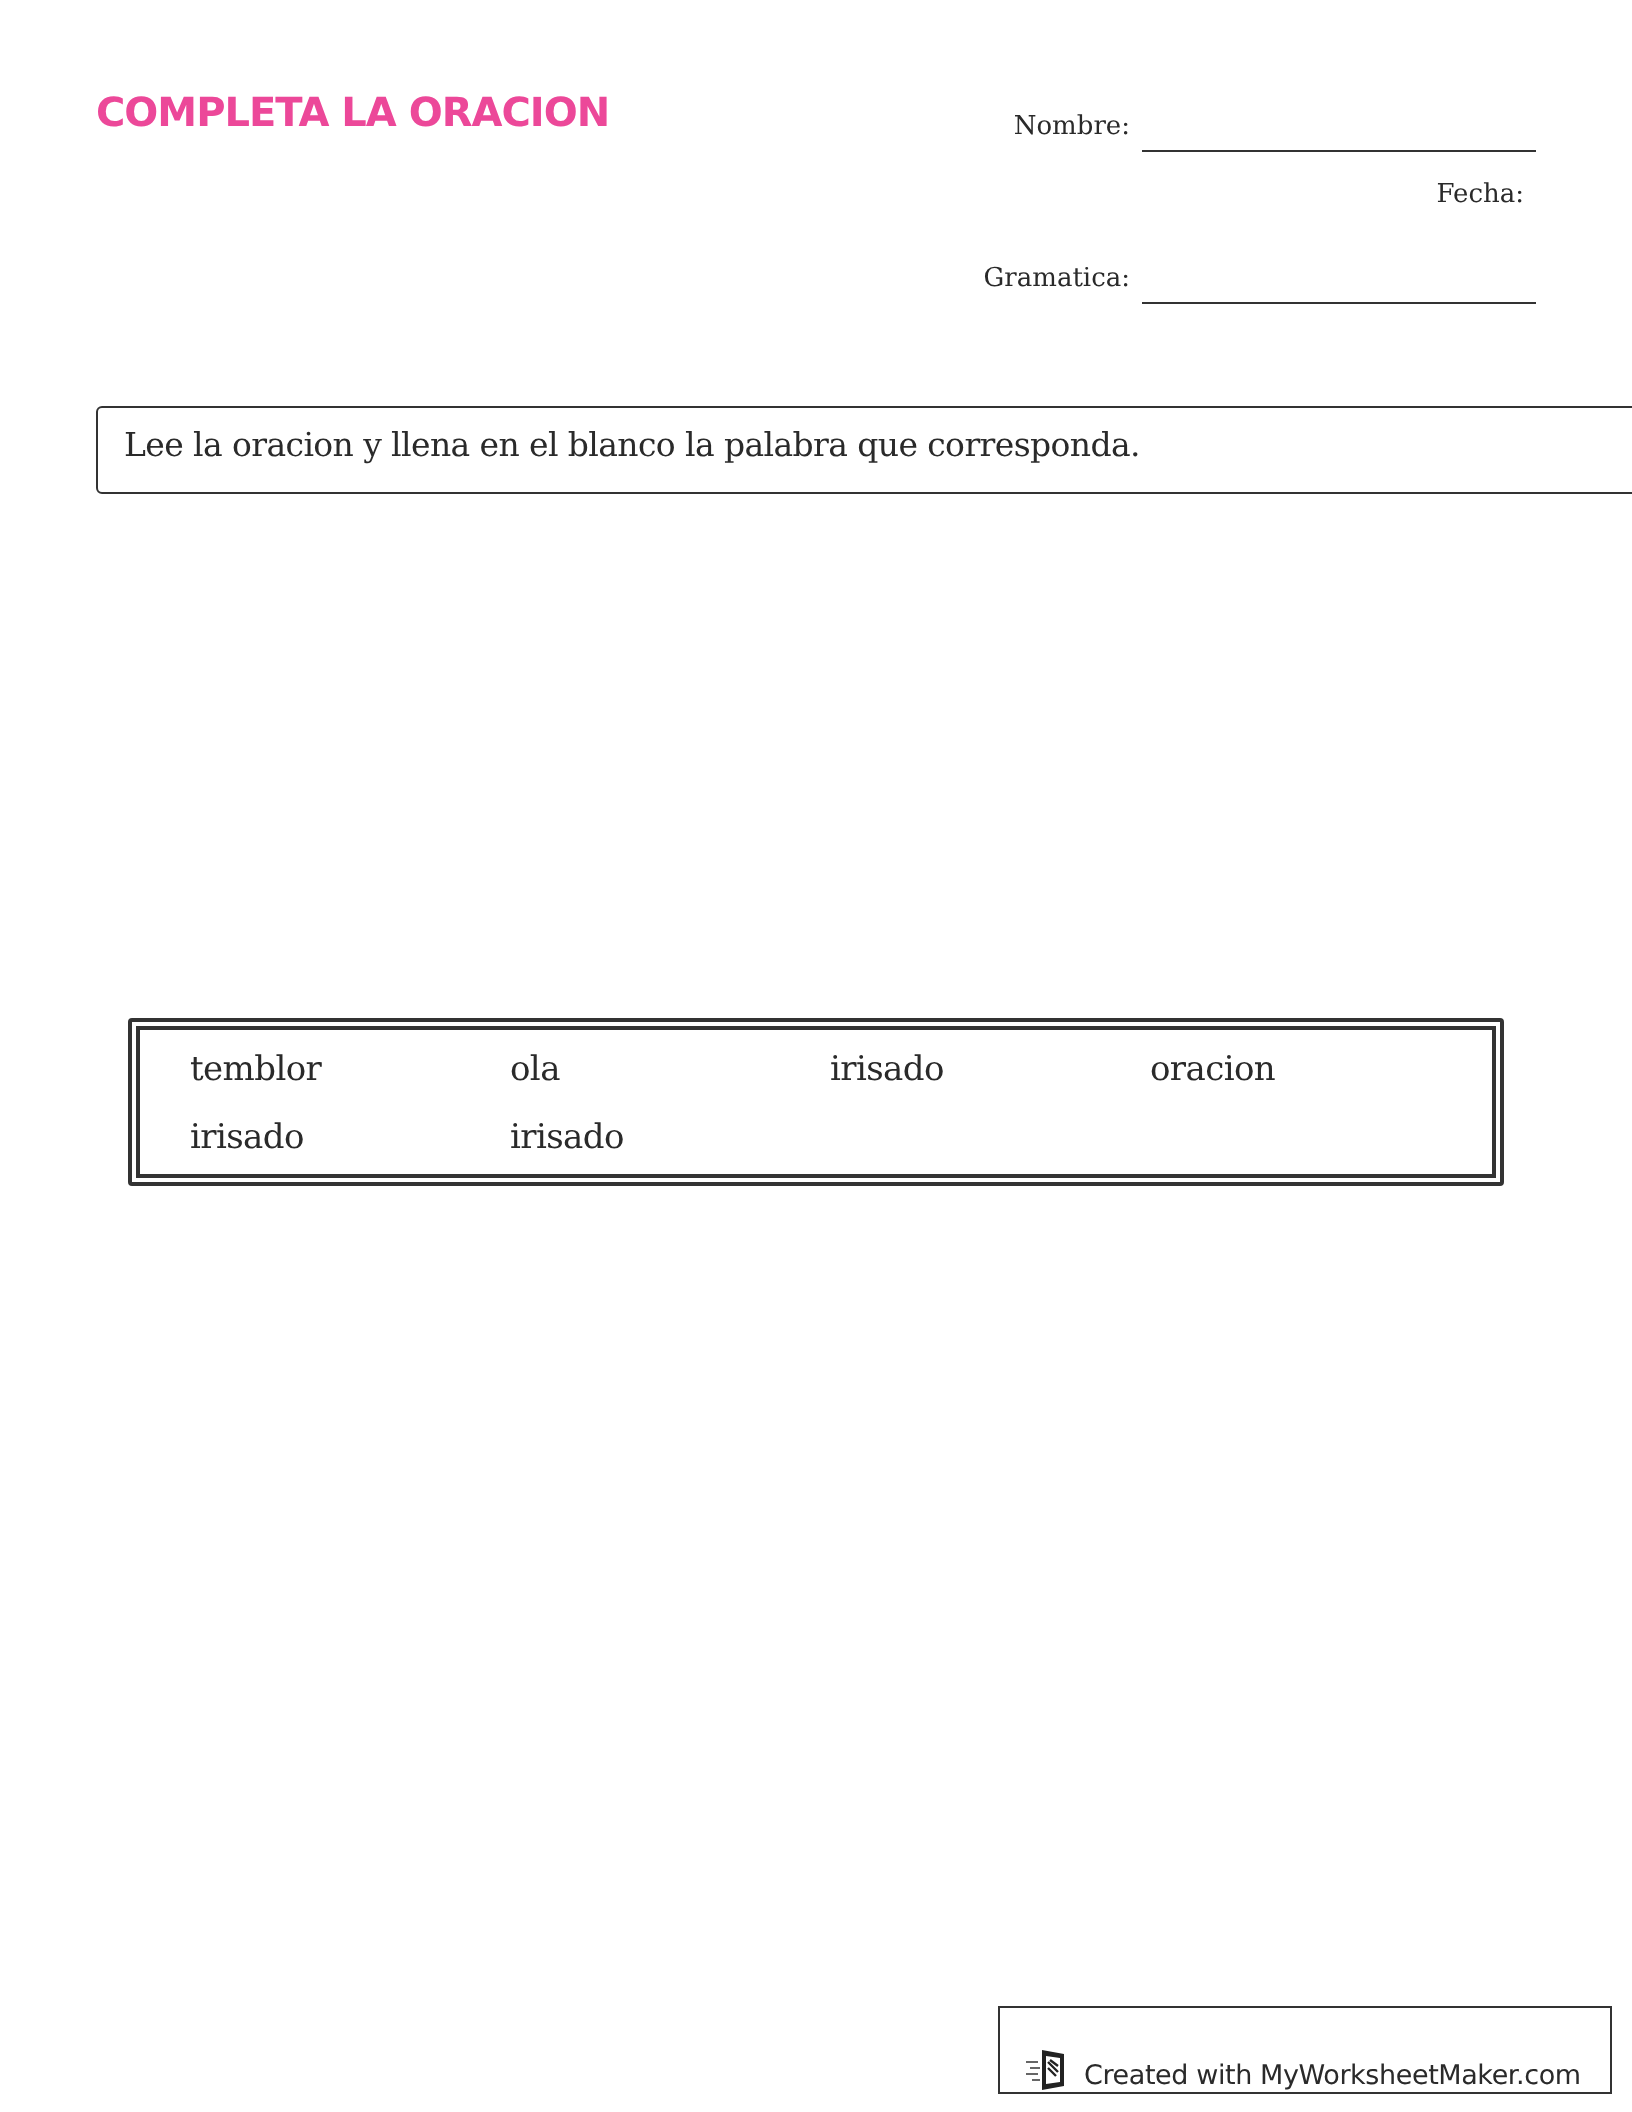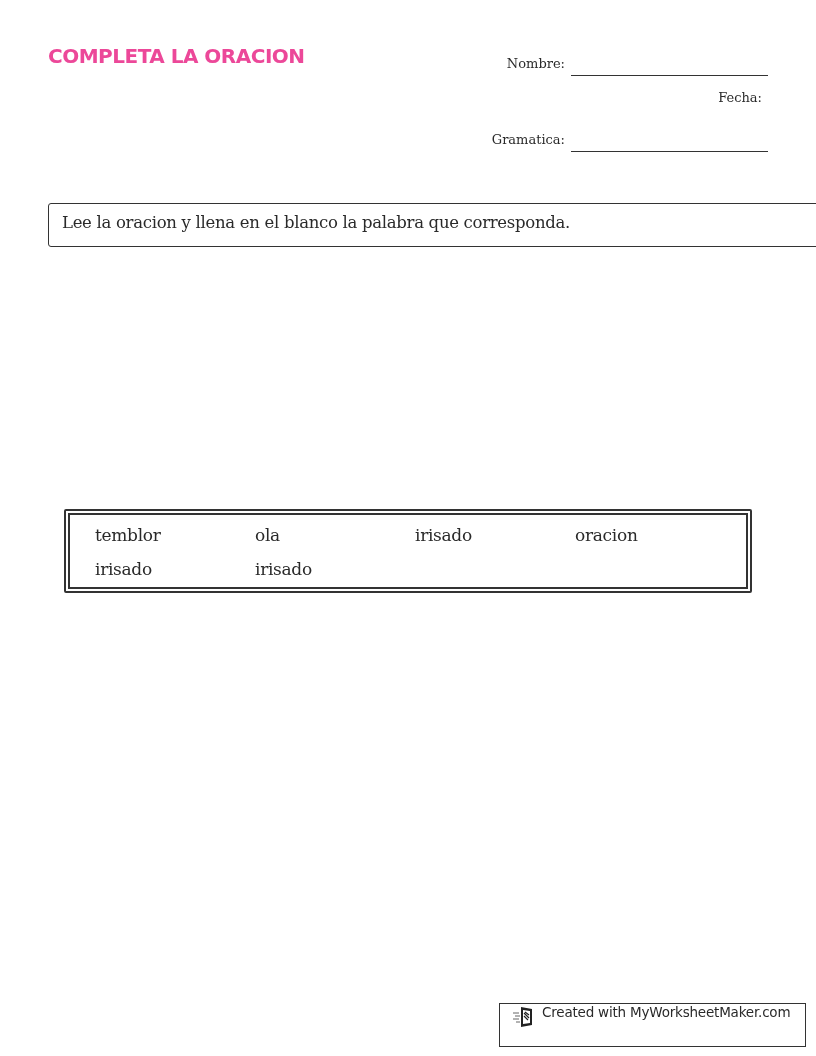--- a/index.html
+++ b/index.html
@@ -48,21 +48,21 @@
       width: 100%; height: 100%; border: 2px solid #333;
       position: relative;
     }
     .word {
       position: absolute; font-family: "DejaVu Serif", serif; font-size: 17px;
       color: #2a2a2a; letter-spacing: -0.3px;
     }
 
     .footer {
       position: absolute; left: 499px; top: 1003px; width: 307px; height: 44px;
-      border: 1.2px solid #333; display: flex; align-items: flex-start;
+      border: 1.2px solid #333; display: flex; align-items: flex-end;
       padding-left: 12px;
     }
     .footer-icon { width: 24px; height: 24px; margin-right: 6px; }
     .footer-text {
       font-family: "DejaVu Sans", sans-serif; font-size: 13.5px; color: #2a2a2a;
       letter-spacing: -0.2px;
     }
   </style>
 </head>
 <body>

